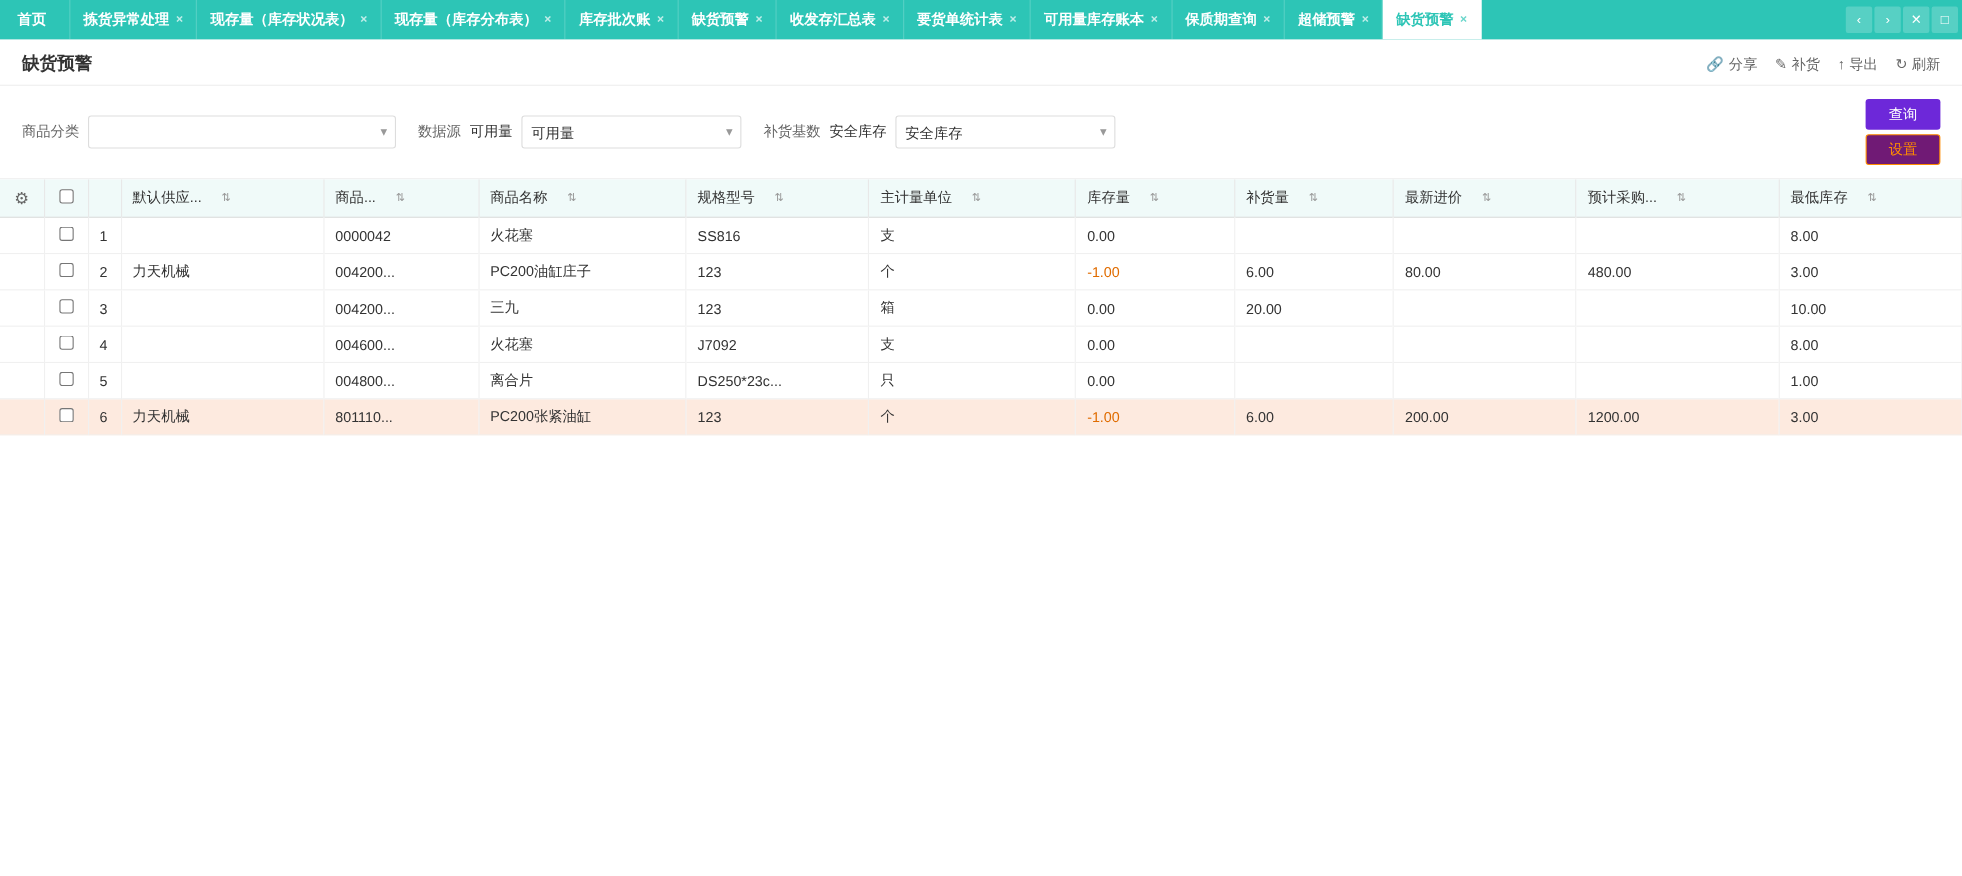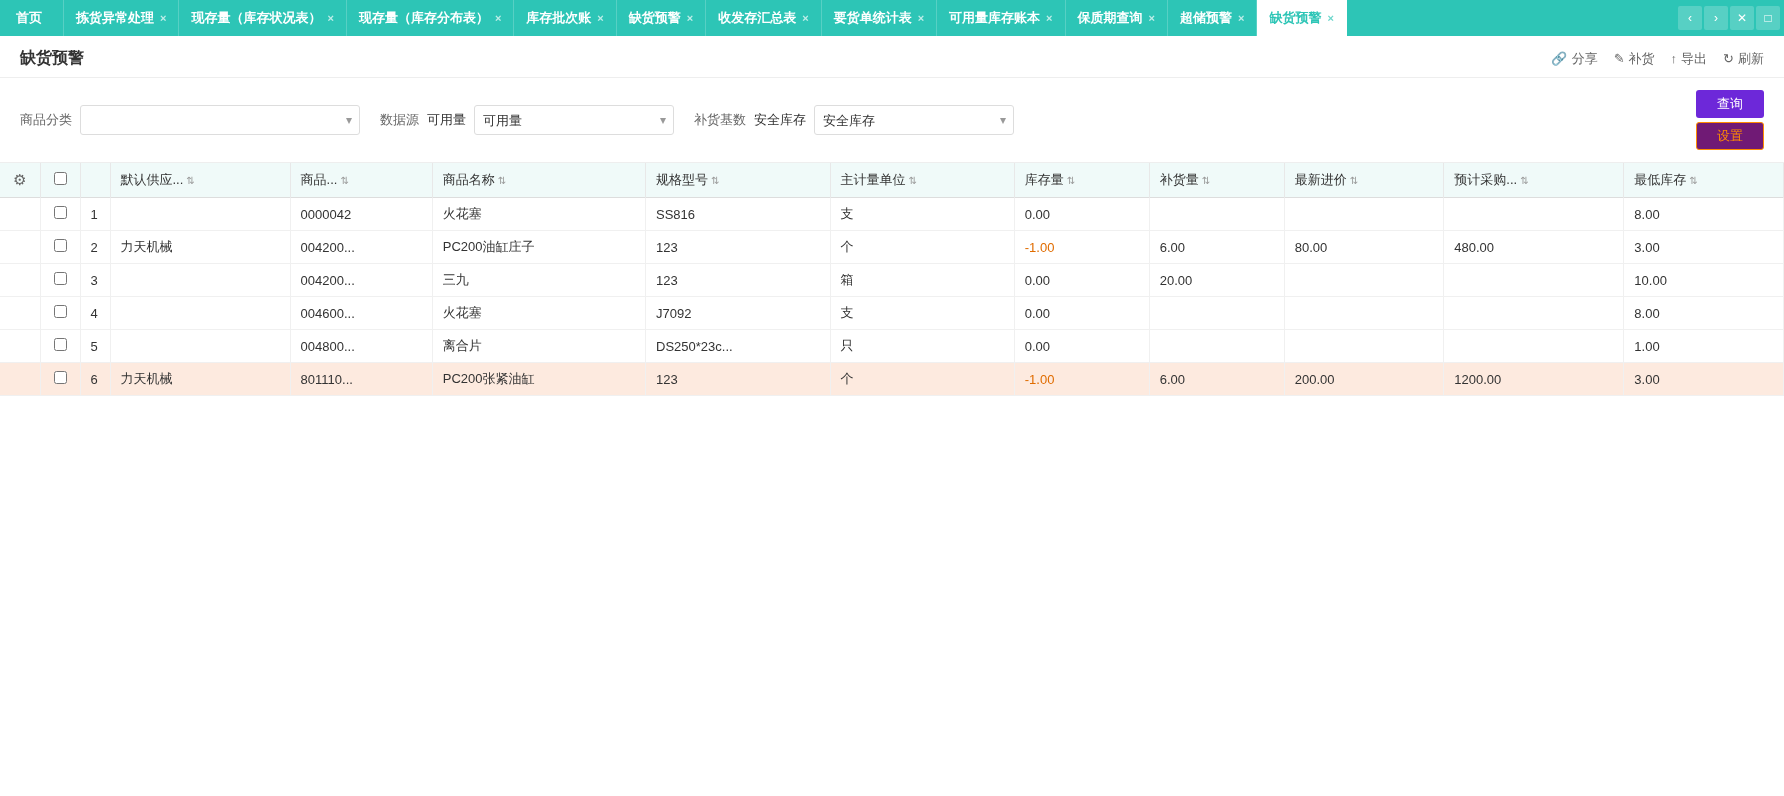--- a/index.html
+++ b/index.html
@@ -202,21 +202,21 @@
       padding: 7px 10px;
       color: #333;
       border-right: 1px solid #f0f0f0;
       white-space: nowrap;
     }
     tbody td:first-child { text-align: center; color: #666; }
     tbody td:nth-child(2) { text-align: center; }
     .th-sort {
       display: inline-flex;
       align-items: center;
-      gap: 3px;
+      gap: 18px;
       cursor: pointer;
     }
     .sort-icon {
       font-size: 10px;
       color: #999;
     }
     .gear-icon-th {
       cursor: pointer;
       font-size: 15px;
       color: #666;

